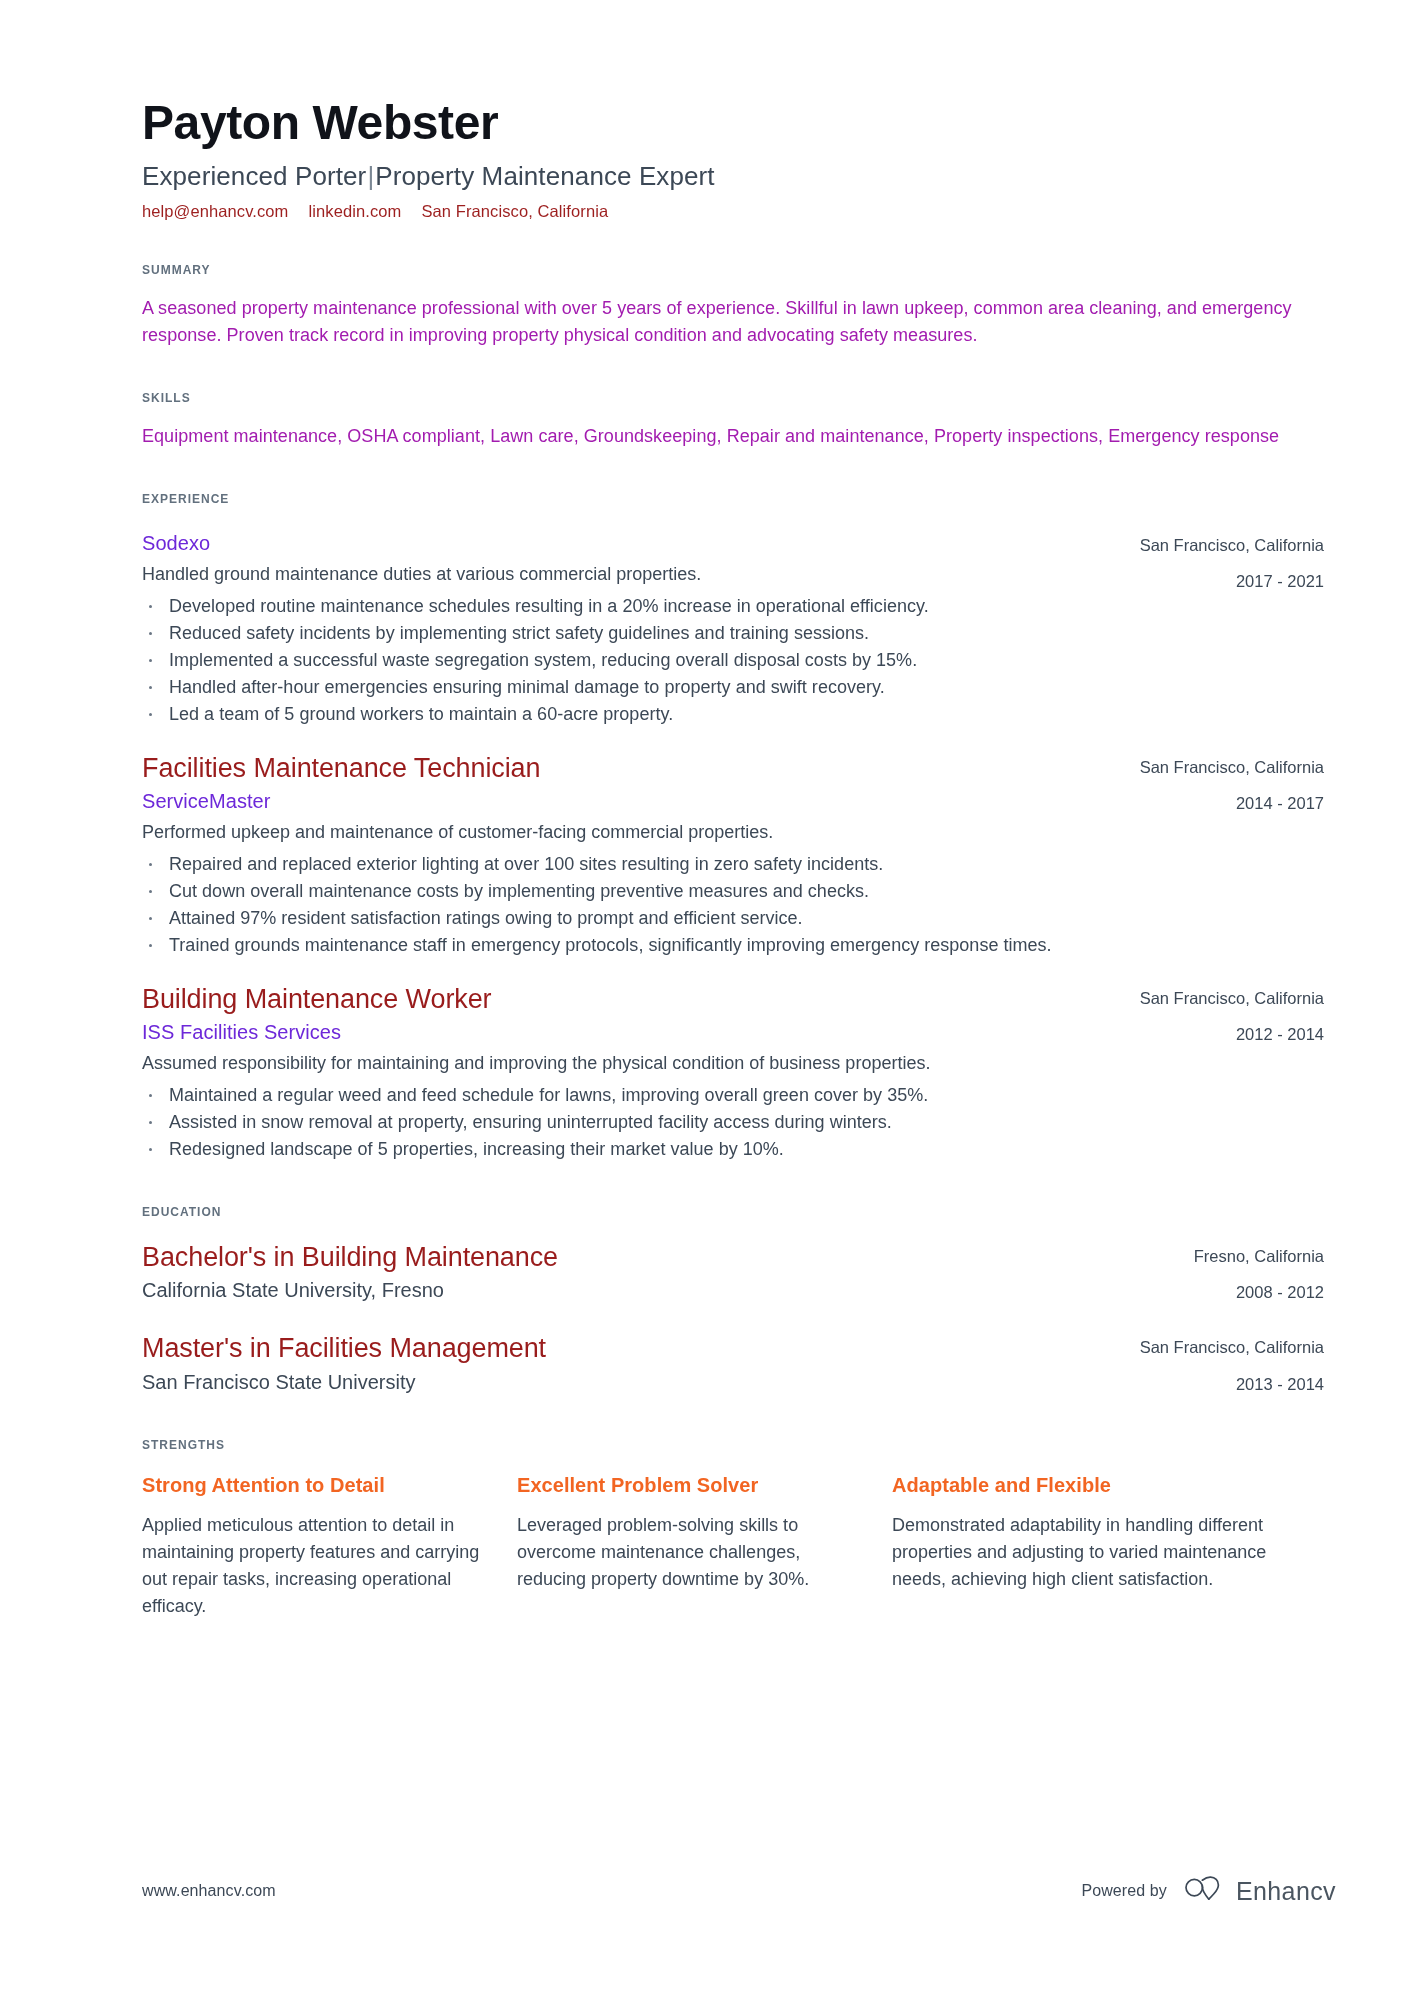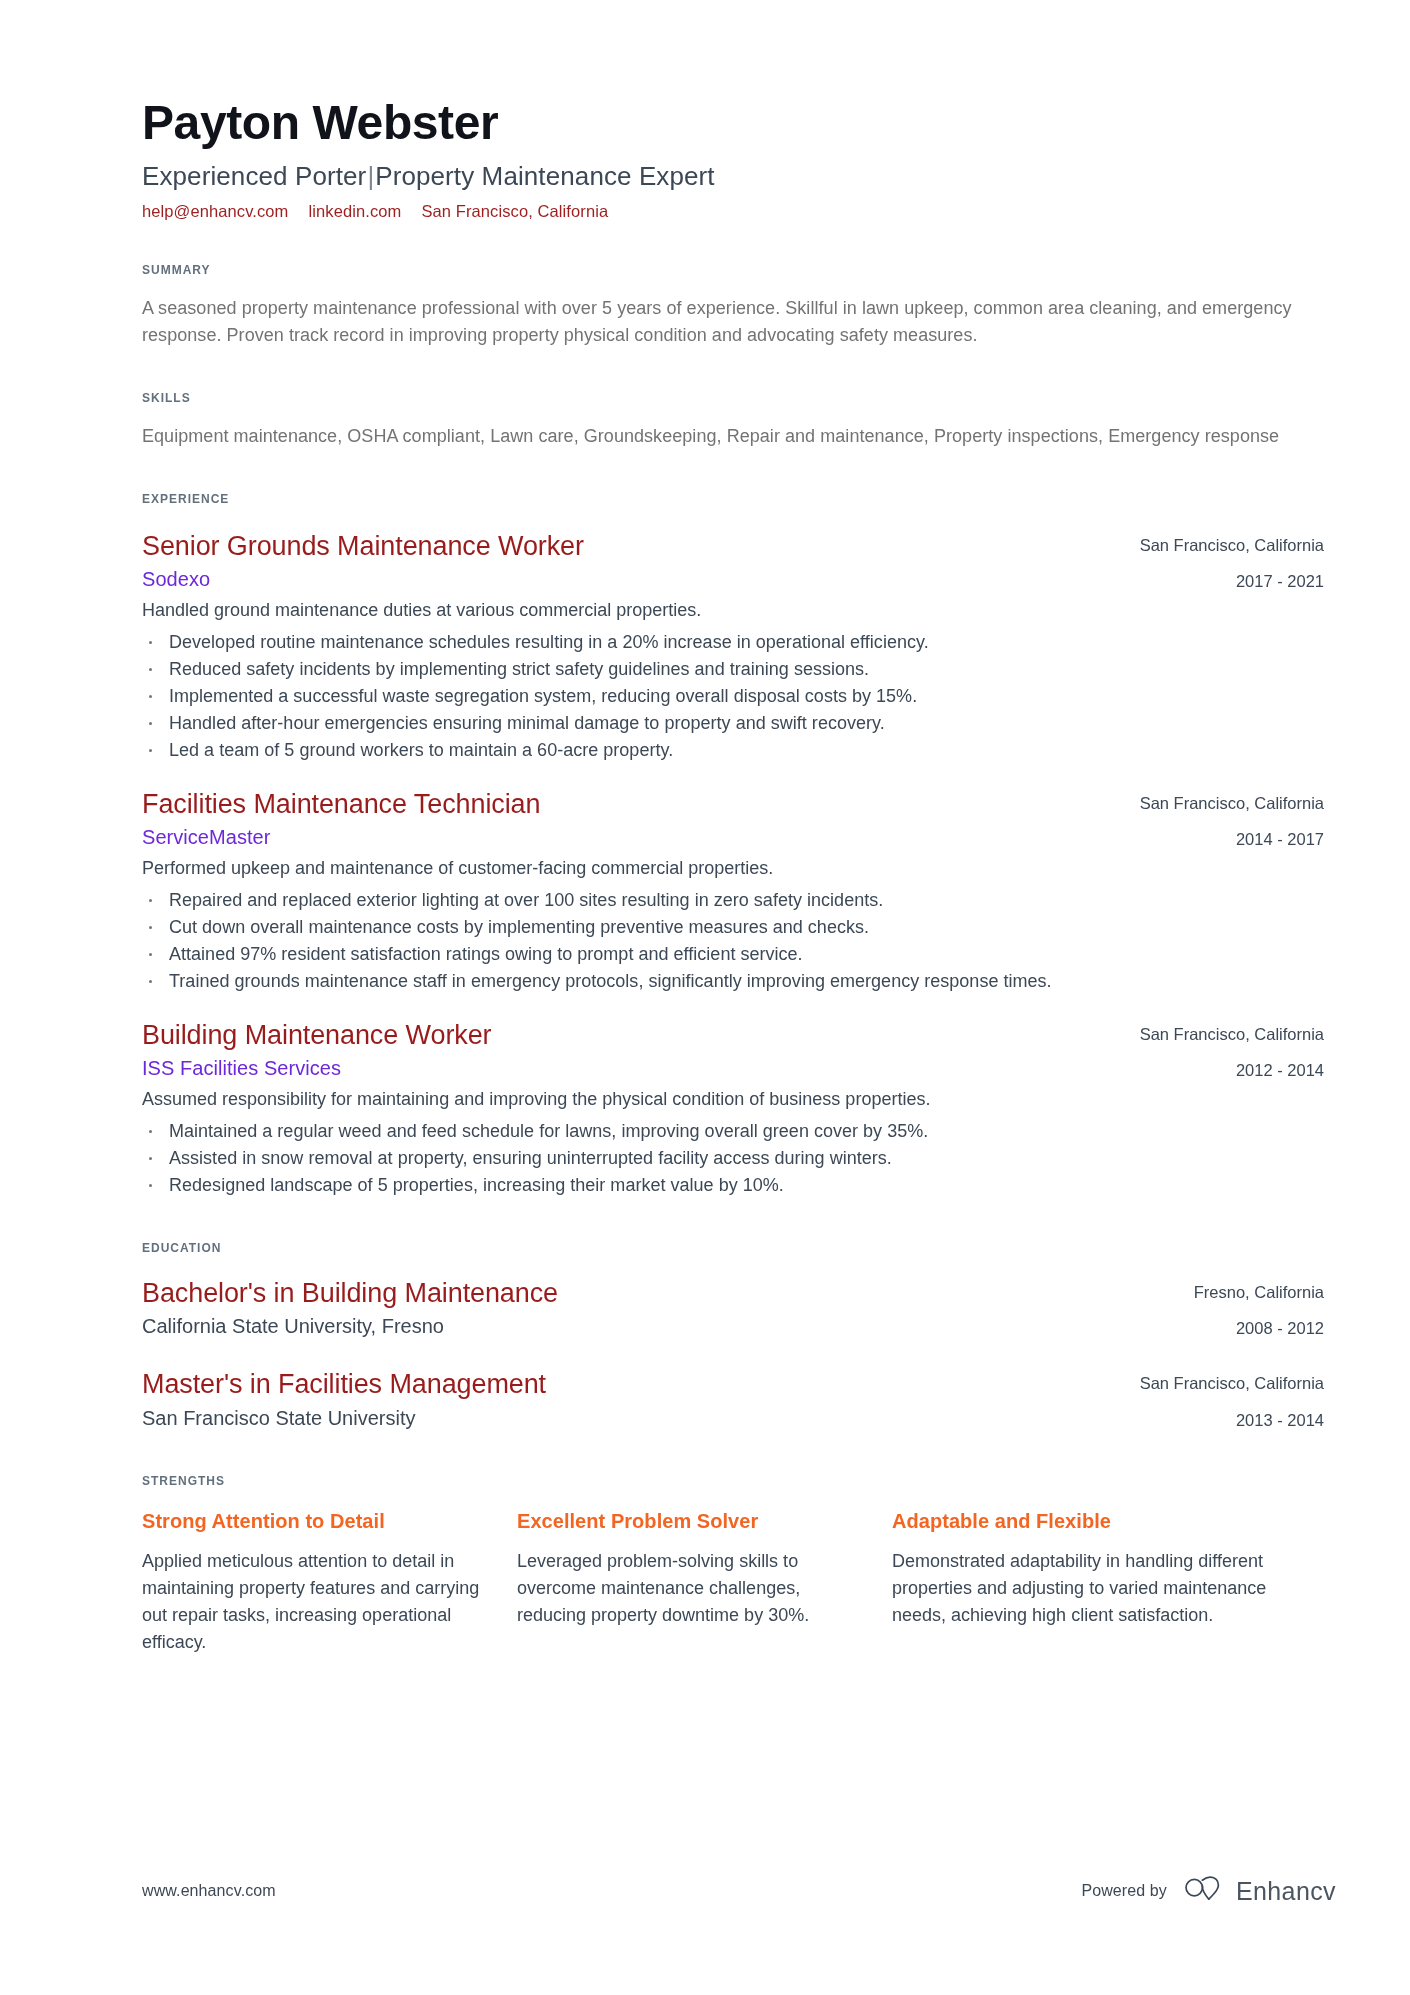--- a/index.html
+++ b/index.html
@@ -45,21 +45,21 @@
   .sec-title {
     font-size:12px;
     font-weight:bold;
     letter-spacing:1.0px;
     color:#62707e;
     text-transform:uppercase;
   }
   .body-text {
     font-size:18px;
     line-height:1.50;
-    color:#737373;
+    color:#a21caf;
     margin-top:18px;
     letter-spacing:0.05px;
   }
 
   
   .entry { position:relative; margin-top:24px; }
   .entry-head { position:relative; }
   .job-title {
     font-size:27px;
     color:#991c1c;
@@ -191,21 +191,20 @@
     <div class="section">
       <div class="sec-title">SKILLS</div>
       <div class="body-text">Equipment maintenance, OSHA compliant, Lawn care, Groundskeeping, Repair and maintenance, Property inspections, Emergency response</div>
     </div>
 
     <div class="section">
       <div class="sec-title">EXPERIENCE</div>
 
       <div class="entry">
         <div class="entry-head">
-          <div class="job-title">Senior Grounds Maintenance Worker</div>
           <div class="company">Sodexo</div>
           <div class="entry-meta">
             <div class="meta-loc">San Francisco, California</div>
             <div class="meta-date">2017 - 2021</div>
           </div>
         </div>
         <div class="entry-desc">Handled ground maintenance duties at various commercial properties.</div>
         <ul class="bullets">
           <li>Developed routine maintenance schedules resulting in a 20% increase in operational efficiency.</li>
           <li>Reduced safety incidents by implementing strict safety guidelines and training sessions.</li>

